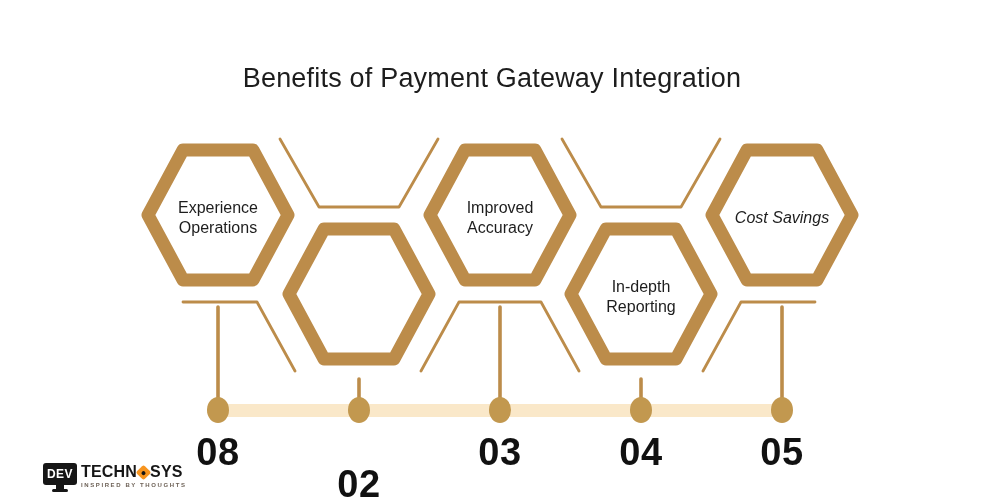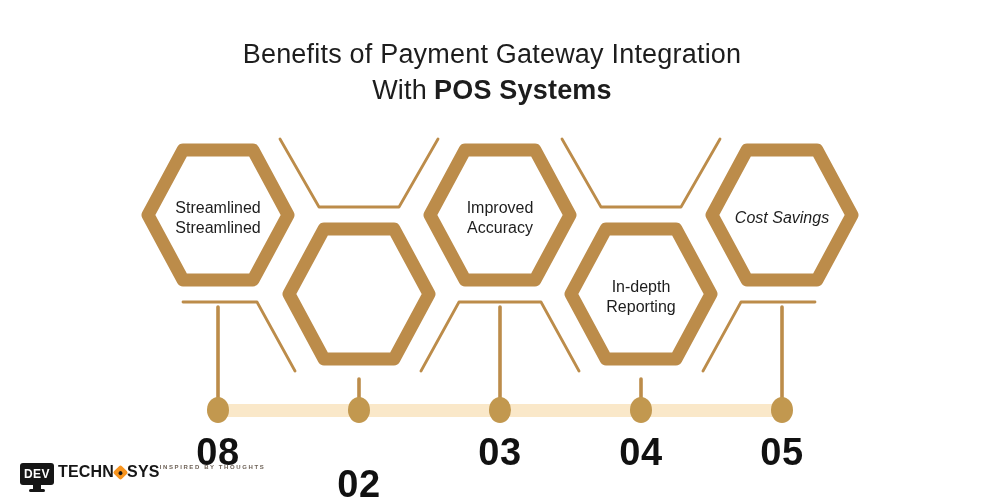--- a/index.html
+++ b/index.html
@@ -16,39 +16,39 @@
   body{font-family:"Liberation Sans","DejaVu Sans",sans-serif;background:var(--bg);}
   .stage{position:relative;width:1000px;height:500px;overflow:hidden;background:var(--bg);}
 
   .shapes{position:absolute;left:0;top:0;width:1000px;height:500px;}
   .hex{fill:#fff;stroke:var(--gold);stroke-width:13;stroke-linejoin:round;}
   .thin{fill:none;stroke:var(--gold);stroke-width:2.8;stroke-linecap:round;stroke-linejoin:round;}
   .vline{stroke:var(--gold);stroke-width:3.6;stroke-linecap:round;}
   .bar{fill:var(--bar);}
   .dot{fill:var(--gold-dot);}
 
-  .title{position:absolute;left:0;top:36px;width:984px;text-align:center;color:var(--text);
+  .title{position:absolute;left:0;top:60px;width:984px;text-align:center;color:var(--text);
          font-size:27px;line-height:36px;font-weight:500;letter-spacing:.2px;}
   .title .bold{font-weight:800;}
   .title .w{margin-right:7px;}
 
   .hex-label{position:absolute;transform:translate(-50%,-50%);text-align:center;
              color:var(--text);font-size:16px;line-height:20px;font-weight:500;}
 
   .num{position:absolute;top:431px;transform:translateX(-50%);color:#111;
        font-size:38px;line-height:42px;font-weight:700;letter-spacing:.5px;}
 
   .logo{position:absolute;left:20px;top:463px;display:flex;align-items:flex-start;gap:2px;}
-  .monitor-wrap{display:flex;flex-direction:column;align-items:center;}
+  .monitor-wrap{display:flex;flex-direction:column;align-items:center;margin-left:23px;}
   .monitor{width:34px;height:22px;background:var(--logo-black);border-radius:3px;
            display:flex;align-items:center;justify-content:center;
            color:#fff;font-size:12px;font-weight:700;letter-spacing:.5px;}
   .stand{width:8px;height:4px;background:var(--logo-black);}
   .stand-base{width:16px;height:3px;background:var(--logo-black);border-radius:2px;}
-  .brand{display:flex;margin-left:2px;}
+  .brand{display:flex;flex-direction:column;margin-left:2px;}
   .brand-row{display:flex;align-items:center;color:var(--logo-black);
              font-size:16px;font-weight:800;letter-spacing:.2px;line-height:18px;}
   .gear{position:relative;width:11px;height:11px;background:var(--logo-orange);
         transform:rotate(45deg);border-radius:2px;margin:0 1px;
         display:flex;align-items:center;justify-content:center;}
   .gear-hole{width:4px;height:4px;background:var(--logo-black);border-radius:50%;}
   .tagline{font-size:6px;letter-spacing:1.6px;color:#6d6156;font-weight:700;margin-top:1px;}
 </style>
 </head>
 <body>
@@ -79,24 +79,23 @@
 
     <path class="hex" d="M148,215 L183,150 L253,150 L288,215 L253,280 L183,280 Z"></path>
     <path class="hex" d="M289,294 L324,229 L394,229 L429,294 L394,359 L324,359 Z"></path>
     <path class="hex" d="M430,215 L465,150 L535,150 L570,215 L535,280 L465,280 Z"></path>
     <path class="hex" d="M571,294 L606,229 L676,229 L711,294 L676,359 L606,359 Z"></path>
     <path class="hex" d="M712,215 L747,150 L817,150 L852,215 L817,280 L747,280 Z"></path>
   </svg>
 
   <div class="title">
     <div>Benefits of Payment Gateway Integration</div>
-    <div><span class="w">With</span><span class="bold">POS Systems</span></div>
   </div>
 
-  <div class="hex-label" style="left:218px;top:218px;width:105px;">Streamlined Streamlined</div>
+  <div class="hex-label" style="left:218px;top:218px;width:105px;">Experience Operations</div>
   <div class="hex-label" style="left:641px;top:297px;width:105px;">In-depth Reporting</div>
   <div class="hex-label" style="left:500px;top:218px;width:105px;">Improved Accuracy</div>
   <div class="hex-label" style="left:782px;top:218px;width:130px;font-style:italic;">Cost Savings</div>
 
   <div class="num" style="left:218px;">08</div>
   <div class="num" style="left:359px;margin-top:32px;">02</div>
   <div class="num" style="left:500px;">03</div>
   <div class="num" style="left:641px;text-align:right;">04</div>
   <div class="num" style="left:782px;">05</div>
 

